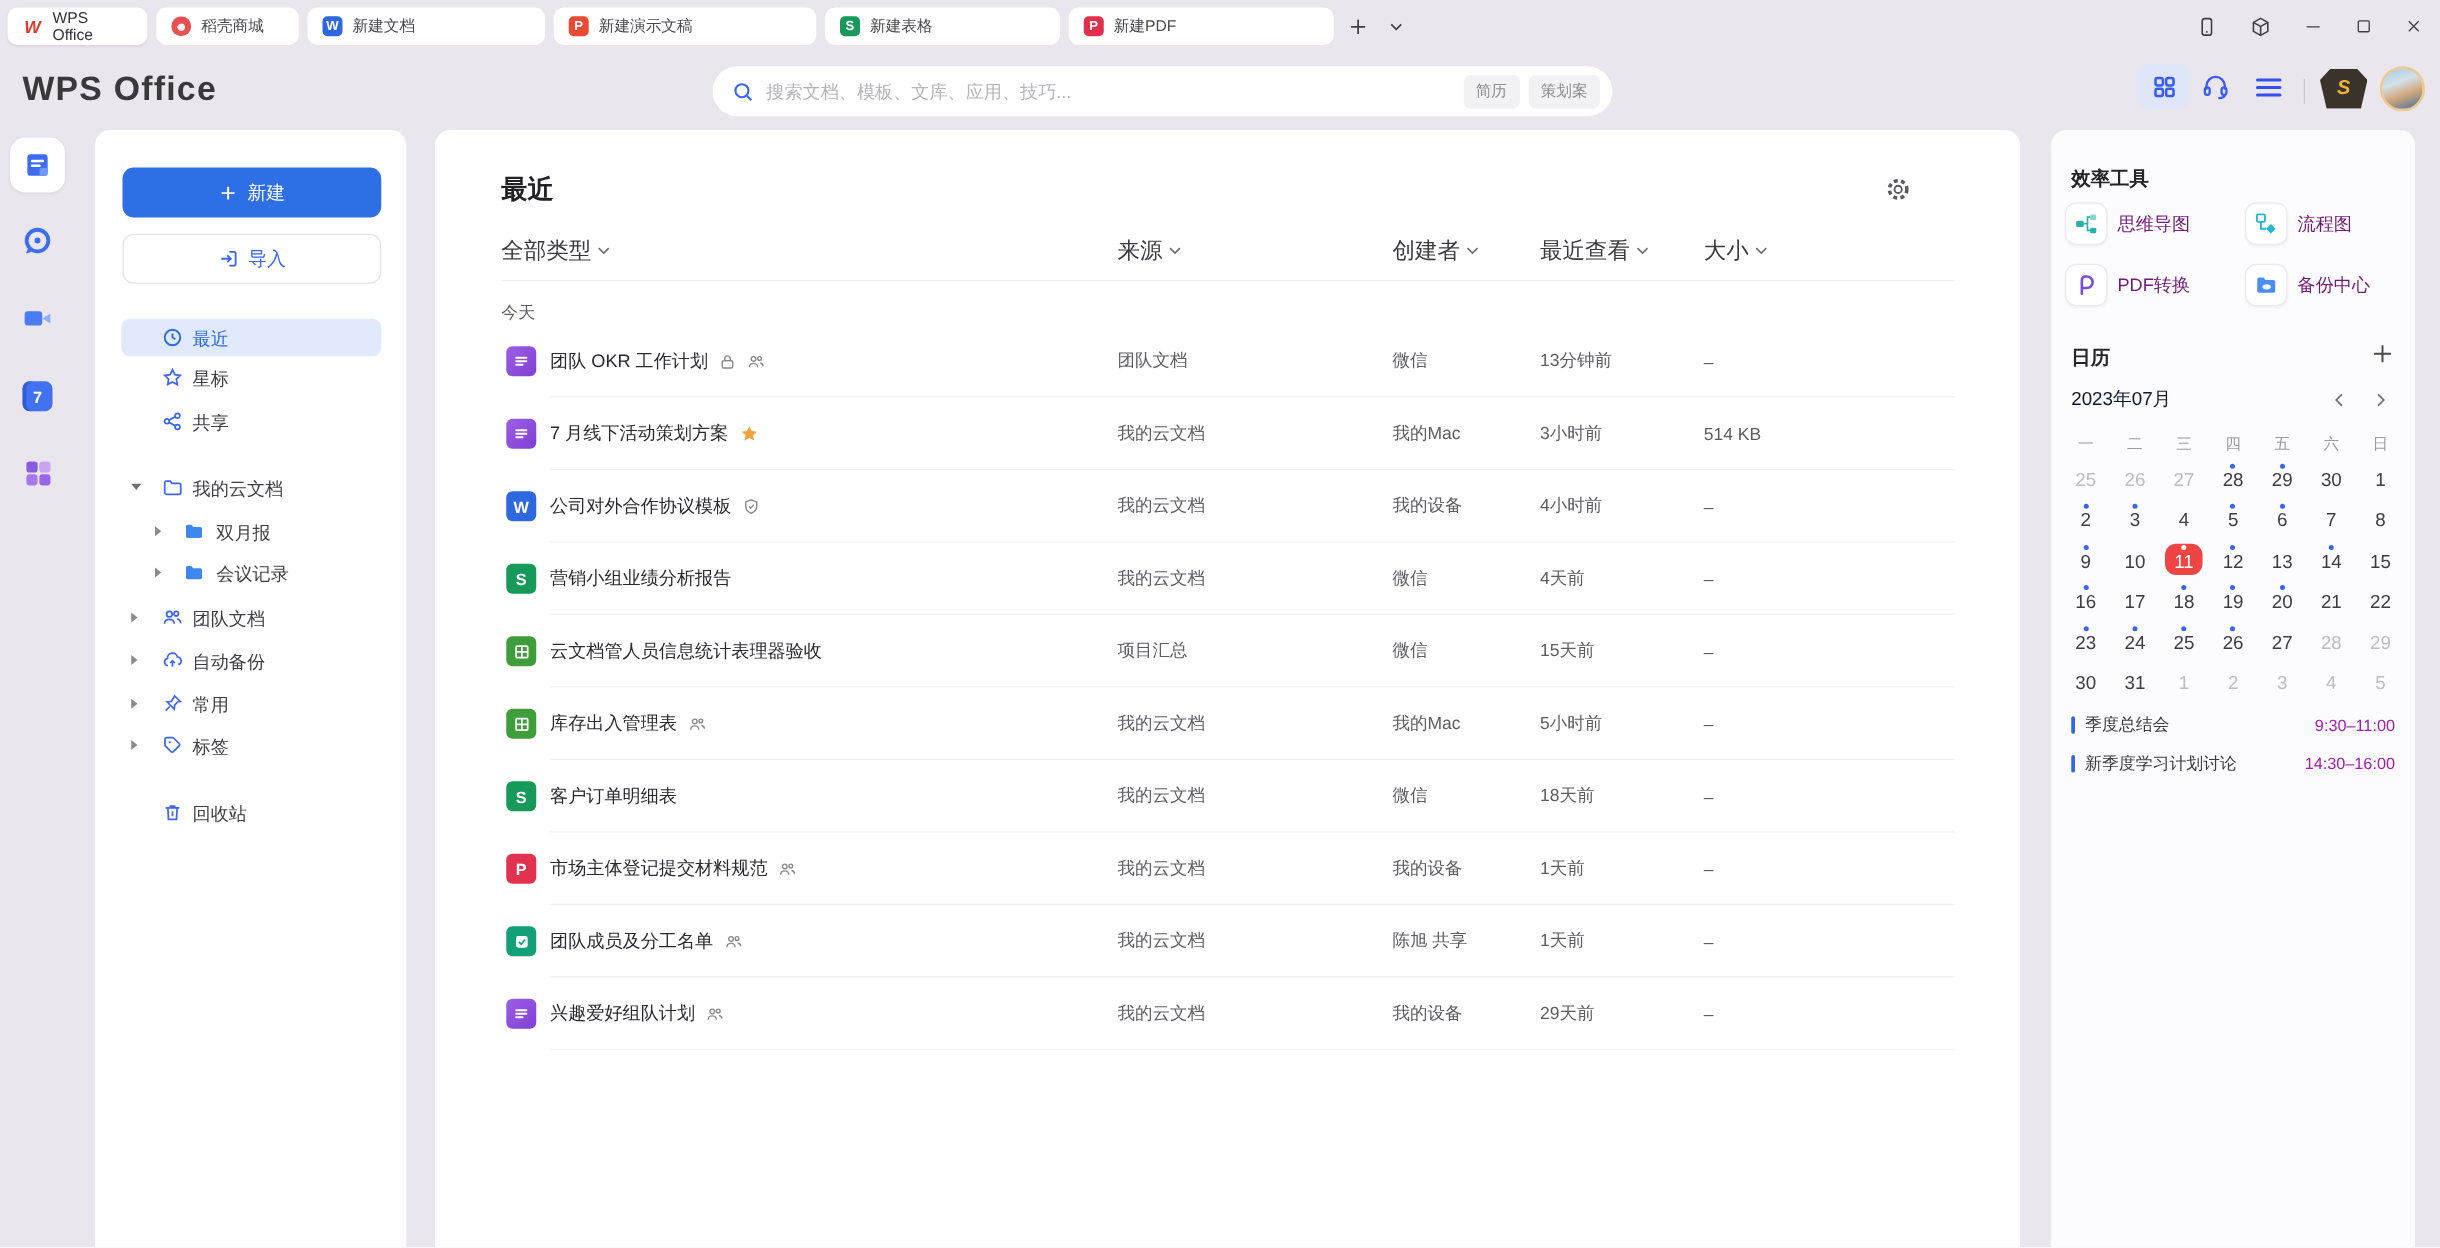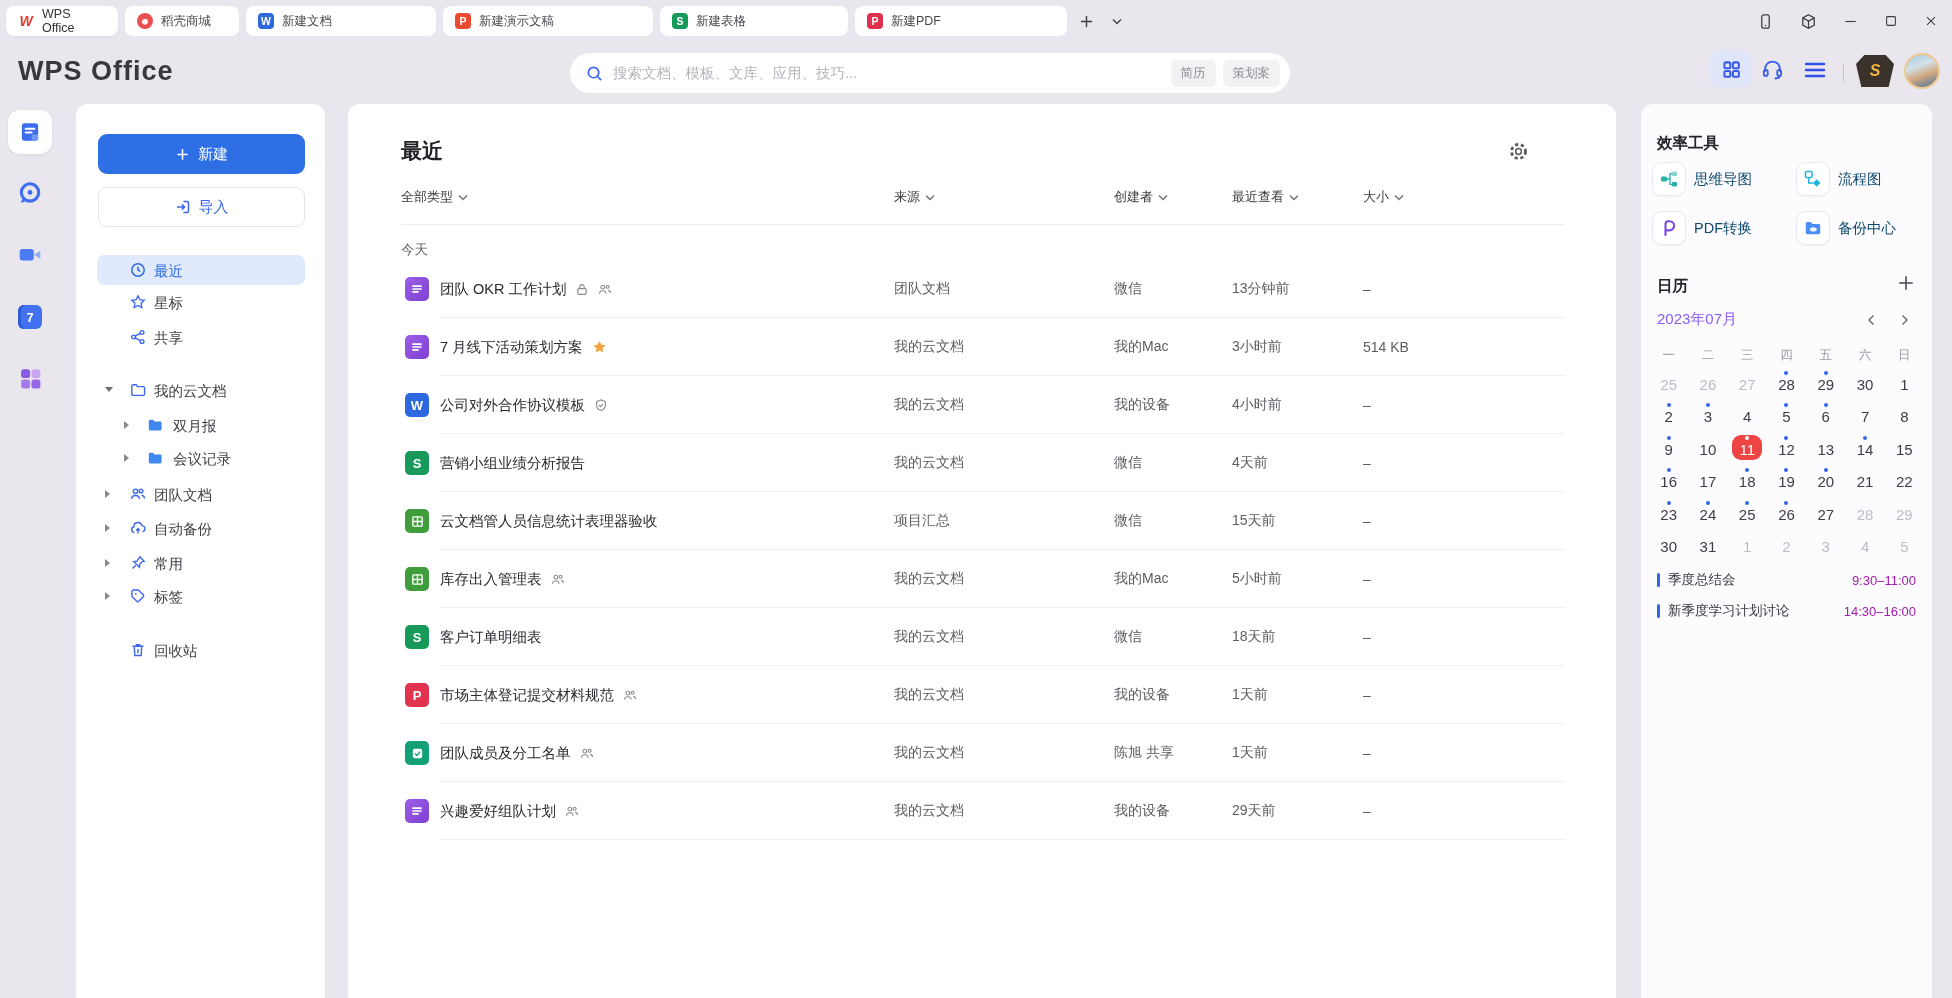--- a/index.html
+++ b/index.html
@@ -51,40 +51,40 @@
   .tri-r{width:0;height:0;border-left:5px solid #8a8990;border-top:4px solid transparent;border-bottom:4px solid transparent;}
   .tri-d{width:0;height:0;border-top:5px solid #6f6e75;border-left:4px solid transparent;border-right:4px solid transparent;top:12px !important;}
   .nav-item .nico{position:absolute;left:33px;top:7px;width:16px;height:16px;}
   .nav-item .nlabel{position:absolute;left:57px;top:7px;font-size:14.5px;color:#3f3e44;}
   .nav-item.active .nlabel{color:#2e6be0;font-weight:500;}
   .nav-item.sub .tri{left:27px}.nav-item .tri{left:8px}
   .nav-item.sub .nico{left:50px}.nav-item.sub .nlabel{left:76px}
   
   .mtitle{position:absolute;left:53px;top:33px;font-size:21px;font-weight:700;color:#222127;}
   .gear{position:absolute;left:1160px;top:37px;}
-  .filter{position:absolute;top:84px;display:flex;align-items:center;gap:5px;font-size:13px;color:#3b3a40;}
+  .filter{position:absolute;top:84px;display:flex;align-items:center;gap:5px;font-size:18px;color:#3b3a40;}
   .f0{left:53px}.f1{left:546px}.f2{left:766px}.f3{left:884px}.f4{left:1015px}
   .fl-sep{position:absolute;left:53px;right:52px;top:120px;height:1px;background:#ededf0;}
   .group{position:absolute;left:53px;top:137px;font-size:13.5px;color:#5d5c64;}
   .rows{position:absolute;left:0;top:156px;width:100%;text-decoration:underline;}
   .frow{position:relative;height:58px;}
   .frow::after{content:'';position:absolute;left:92px;right:52px;bottom:0;height:1px;background:#f0eff2;}
   .ftile{position:absolute;left:57px;top:17px;width:24px;height:24px;border-radius:5px;display:flex;align-items:center;justify-content:center;color:#fff;font-weight:bold;font-size:13px;}
   .t-docp{background:linear-gradient(135deg,#9d5fe4,#7e3fd4)}.t-word{background:#2e68de}
   .t-ss{background:#17995a}.t-sg{background:#3f9e3b}.t-pdf{background:#e13350}.t-form{background:#14a076}
   .fname{position:absolute;left:92px;top:50%;transform:translateY(-50%);display:flex;align-items:center;gap:9px;font-size:14.5px;color:#2a292f;}
   .fcell{position:absolute;top:50%;transform:translateY(-50%);font-size:14px;color:#5d5c63;}
   .c1{left:546px}.c2{left:766px}.c3{left:884px}.c4{left:1015px}
   
   .rtitle{position:absolute;left:16px;font-size:15.5px;font-weight:700;color:#242329;}
   .tool{position:absolute;display:flex;align-items:center;gap:8px;}
   .tool .ttile{width:34px;height:34px;background:#fff;border:1px solid #eceaf0;border-radius:9px;display:flex;align-items:center;justify-content:center;box-shadow:0 1px 2px rgba(30,30,60,.05);box-sizing:border-box;}
-  .tool .tlabel{font-size:14.5px;color:#0c4a6e;}
+  .tool .tlabel{font-size:14.5px;color:#701a75;}
   .calplus{position:absolute;left:256px;top:170px;}
-  .month{position:absolute;left:16px;top:206px;font-size:15px;color:#8b5cf6;}
+  .month{position:absolute;left:16px;top:206px;font-size:15px;color:#0f172a;}
   .chev{position:absolute;top:209px;}
   .wdays{position:absolute;left:8px;top:243px;width:275px;display:grid;grid-template-columns:repeat(7,1fr);}
   .wdays span{text-align:center;font-size:12.5px;color:#9b9aa3;}
   .cgrid{position:absolute;left:8px;top:262px;width:275px;display:grid;grid-template-columns:repeat(7,1fr);}
   .day{height:32.5px;display:flex;align-items:center;justify-content:center;}
   .day .pad{display:flex;flex-direction:column;align-items:center;gap:1px;width:30px;padding:1px 0 2px;border-radius:9px;}
   .day .dot{width:4px;height:4px;border-radius:2px;background:transparent;}
   .day.dotted .dot{background:#3467e8;}
   .day .num{font-size:15px;color:#3e3d45;}
   .day.muted .num{color:#bdbcc4;}

